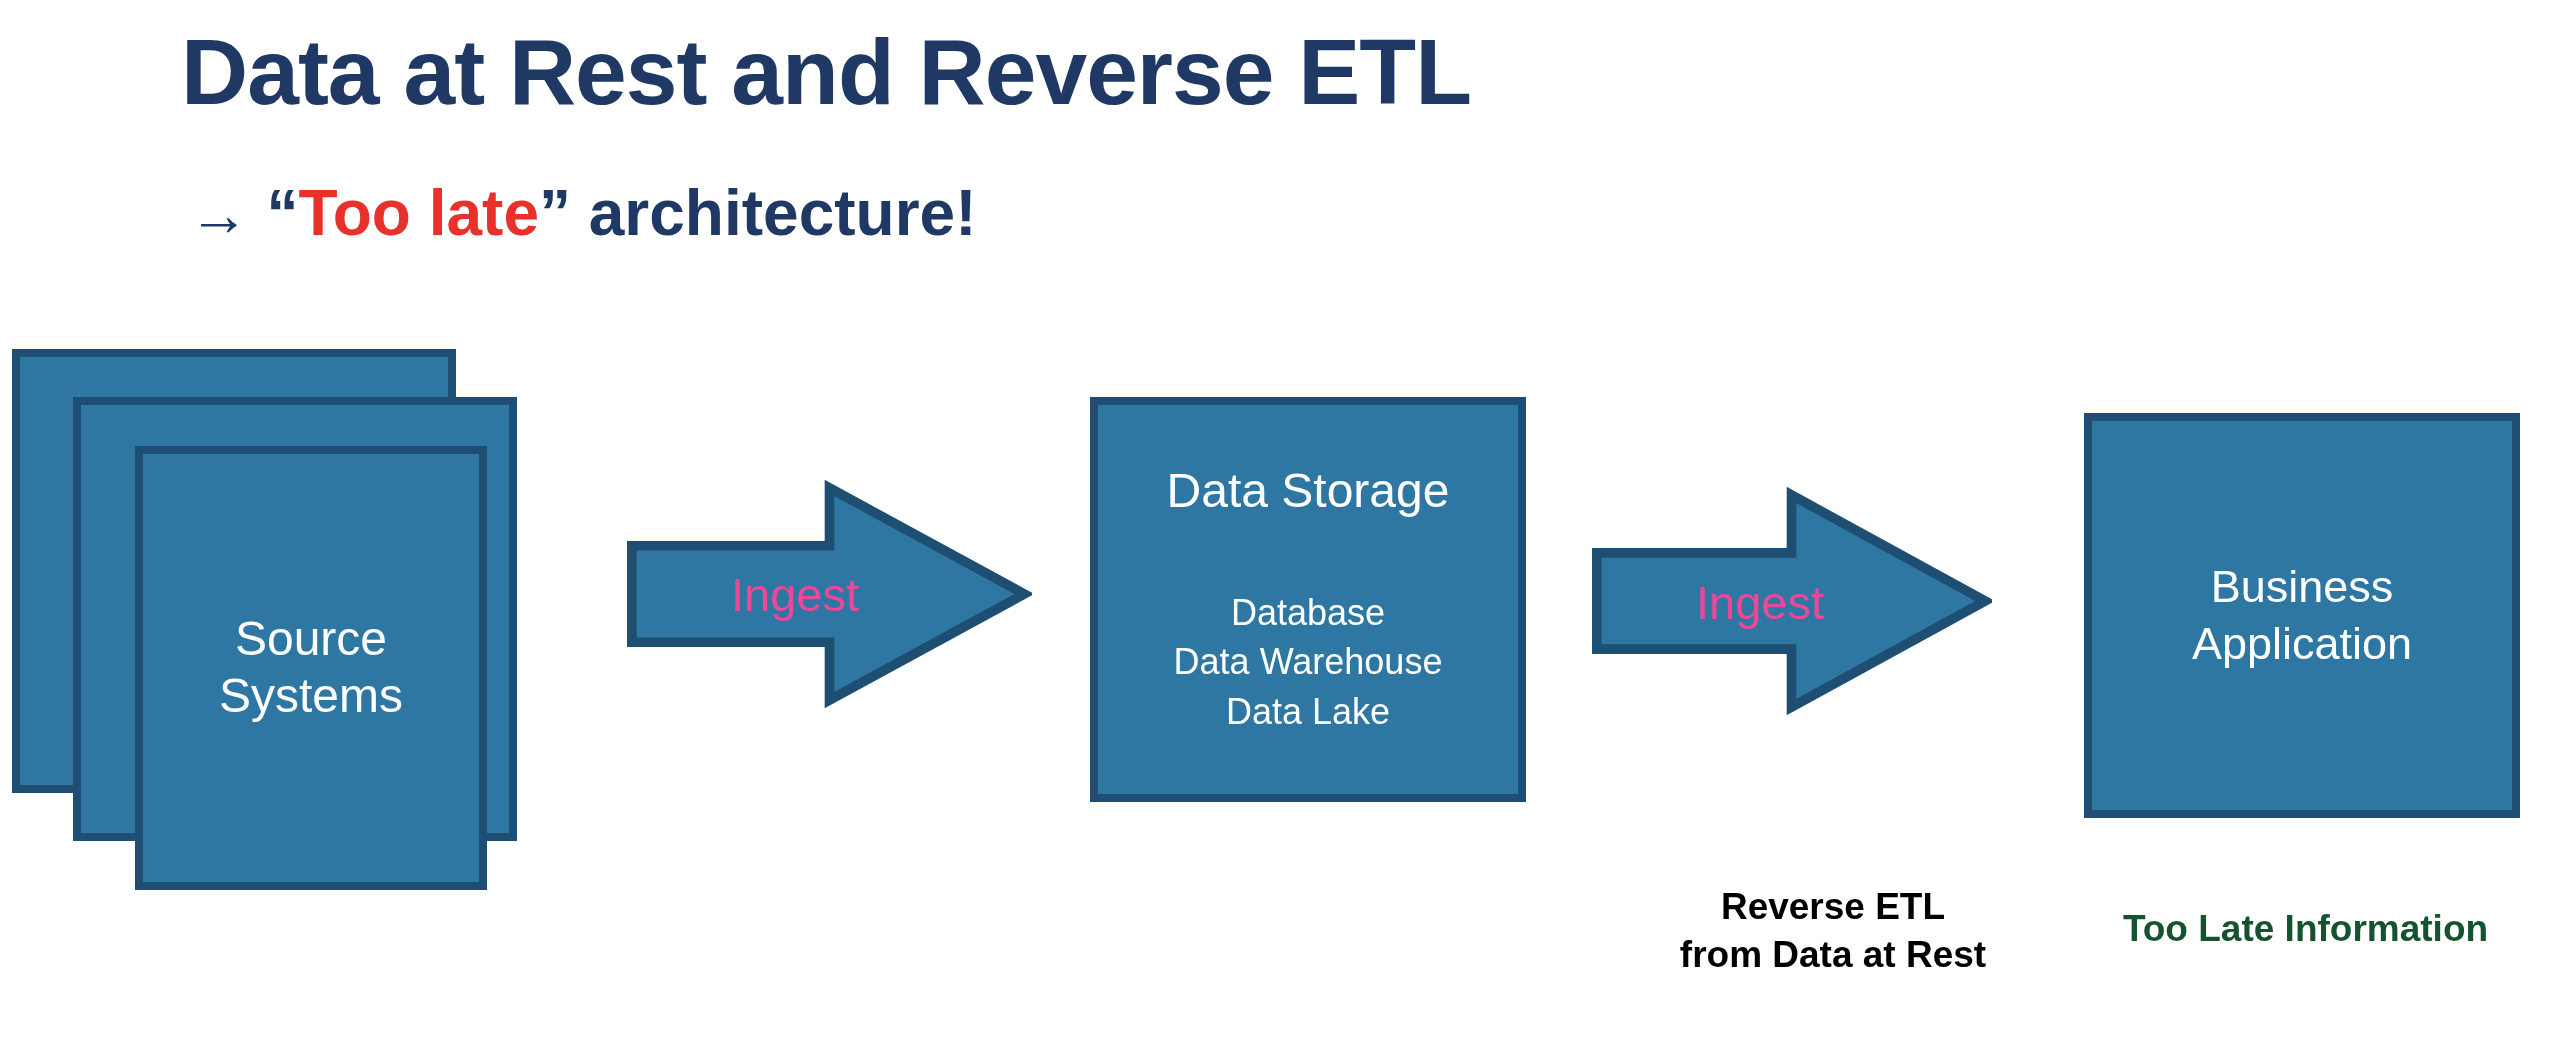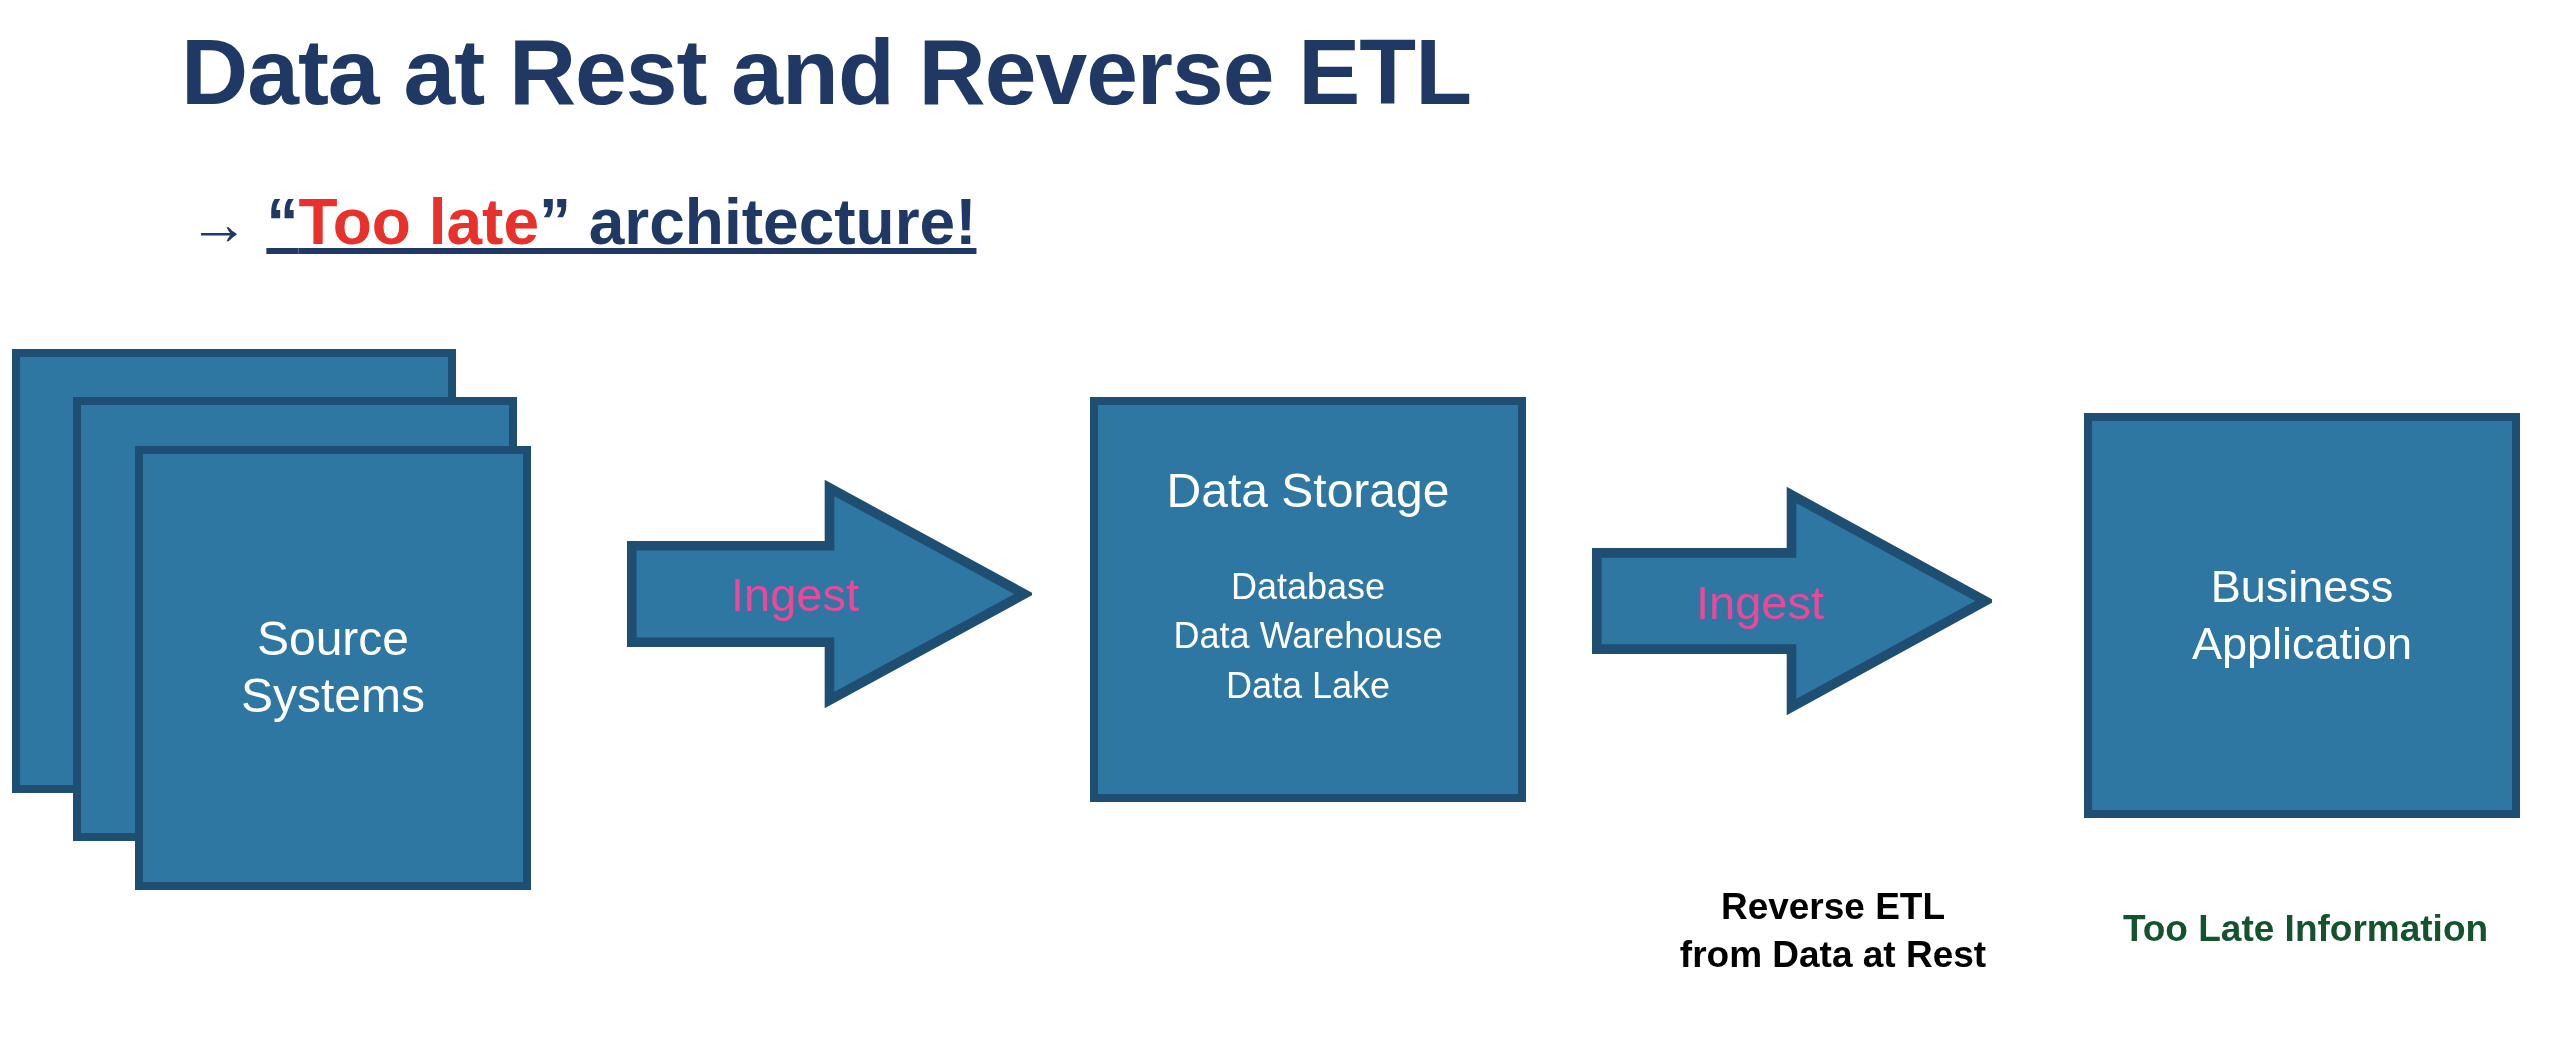--- a/index.html
+++ b/index.html
@@ -25,27 +25,26 @@
     top: 19.3px;
     font-size: 93px;
     font-weight: bold;
     color: #1F3864;
     letter-spacing: -1px;
     white-space: nowrap;
   }
   .subtitle {
     position: absolute;
     left: 189px;
-    top: 185px;
+    top: 176px;
     font-size: 64px;
     font-weight: bold;
     color: #1F3864;
     white-space: nowrap;
     letter-spacing: 0px;
-    text-decoration: underline;
   }
   .subtitle .arrow-glyph {
     font-weight: normal;
     font-size: 60px;
     margin-right: 17.4px;
     display: inline-block;
   }
   .subtitle .hl-red {
     color: #E8312A;
   }
@@ -58,26 +57,27 @@
     position: absolute;
     background: #2E77A3;
     border: 8.7px solid #1E4E72;
     box-sizing: border-box;
     color: #ffffff;
     display: flex;
     flex-direction: column;
     align-items: center;
     justify-content: center;
     text-align: center;
+    gap: 26px;
   }
 
   
   #stack-back  { left: 11.6px;  top: 349px; width: 444px; height: 444px; }
   #stack-mid   { left: 73px;  top: 397px; width: 444px; height: 444px; }
-  #stack-front { left: 135px; top: 446px; width: 396px; height: 444px; }
+  #stack-front { left: 135px; top: 446px; width: 352px; height: 444px; }
 
   .node-label {
     font-size: 48px;
     line-height: 1.18;
     font-weight: normal;
   }
 
   
   #data-storage {
     left: 1090px; top: 397px; width: 436px; height: 405px;

